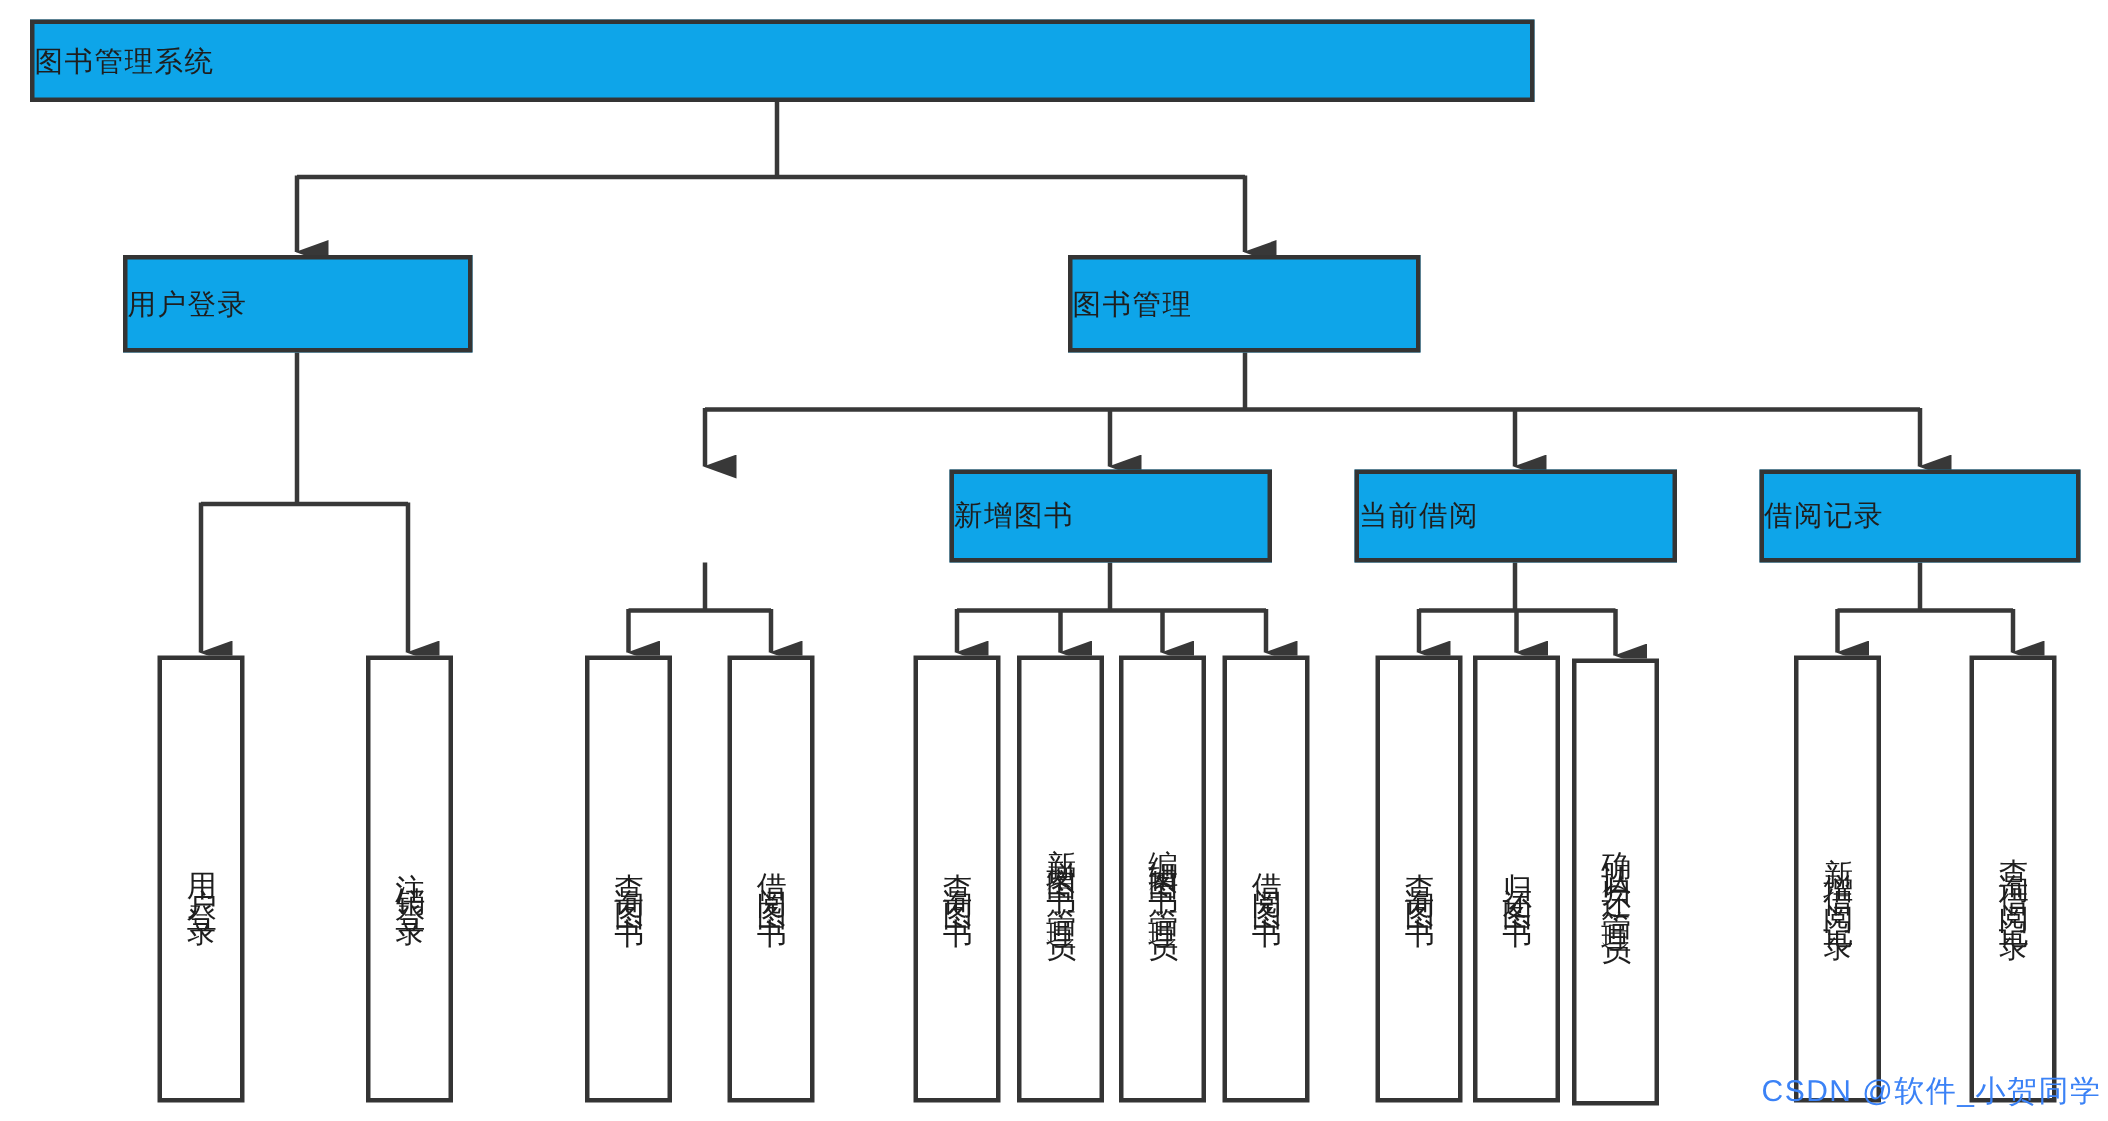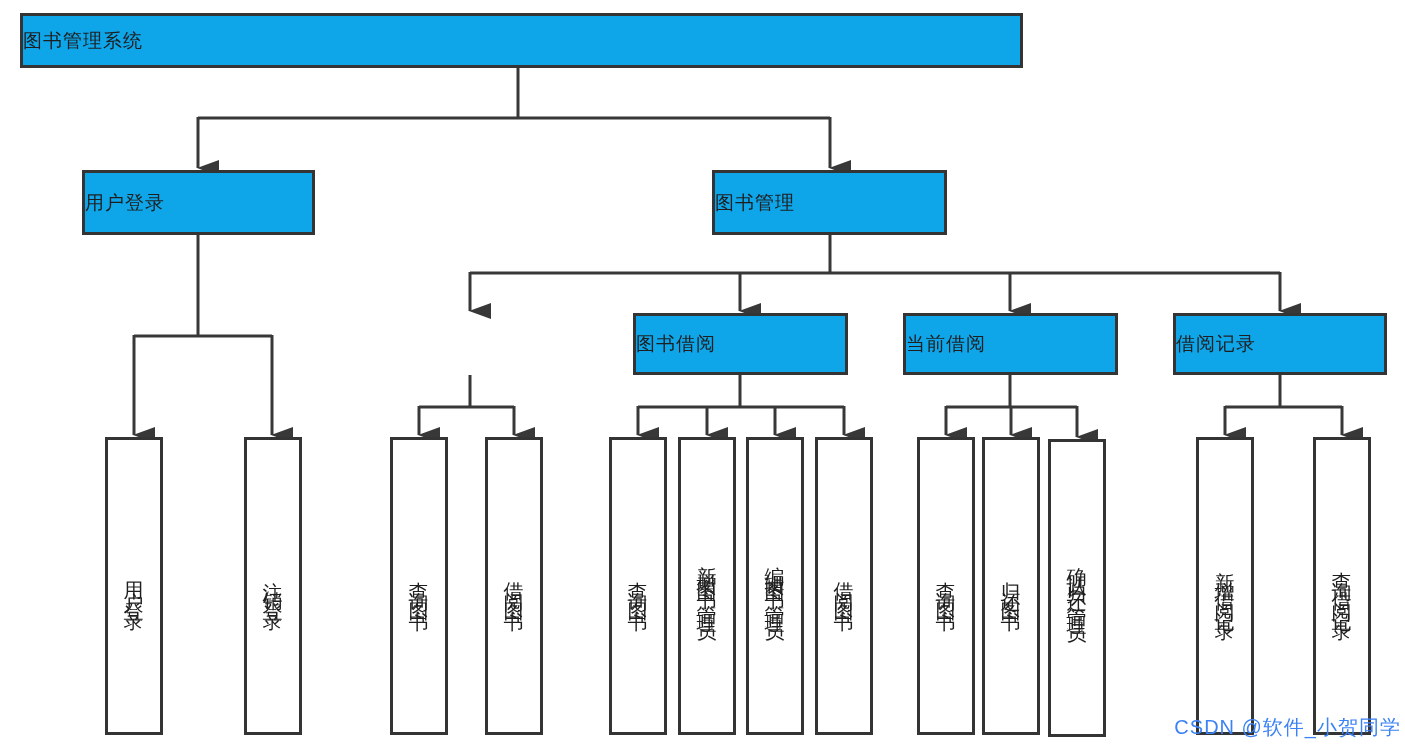--- a/index.html
+++ b/index.html
@@ -124,21 +124,21 @@
   </div>
 
   <div class="hbox" style="left:82px; top:170px; width:233px; height:65px">
     <span class="hlabel">用户登录</span>
   </div>
   <div class="hbox" style="left:712px; top:170px; width:235px; height:65px">
     <span class="hlabel">图书管理</span>
   </div>
 
   <div class="hbox" style="left:633px; top:313px; width:215px; height:62px">
-    <span class="hlabel">图书借阅</span>
+    <span class="hlabel">新增图书</span>
   </div>
   <div class="hbox" style="left:1173px; top:313px; width:214px; height:62px">
     <span class="hlabel">借阅记录</span>
   </div>
   <div class="hbox" style="left:903px; top:313px; width:215px; height:62px">
     <span class="hlabel">当前借阅</span>
   </div>
 
   <div class="vbox" style="left:105px; top:437px">
     <span class="vlabel">用户登录</span>

